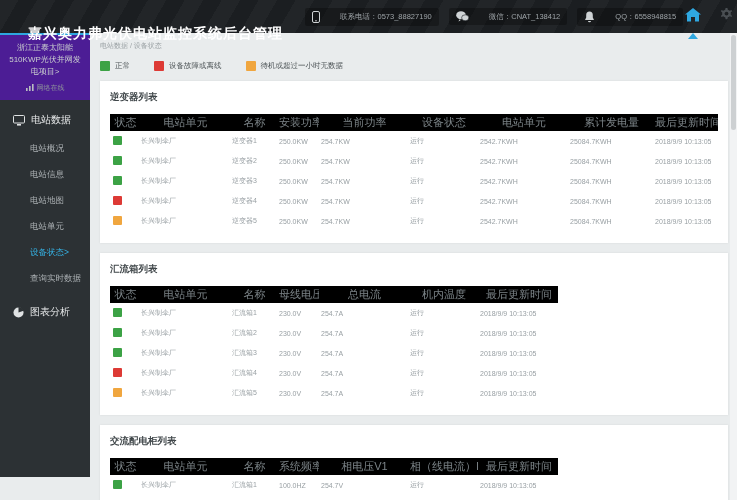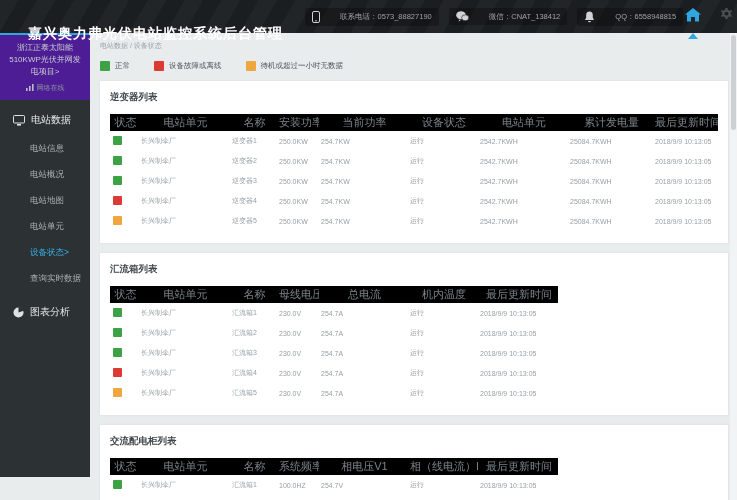--- a/index.html
+++ b/index.html
@@ -141,22 +141,22 @@
       <div class="menu-section">
         <span class="menu-icon">
           <svg width="12" height="11" viewBox="0 0 12 11">
             <rect x="0.5" y="0.5" width="11" height="7.5" rx="1" fill="none" stroke="#dfe2e3"></rect>
             <rect x="4" y="9" width="4" height="1.6" fill="#dfe2e3"></rect>
           </svg>
         </span>
         <span>电站数据</span>
       </div>
       <ul class="menu-items">
+        <li>电站概况</li>
         <li>电站信息</li>
-        <li>电站概况</li>
         <li>电站地图</li>
         <li>电站单元</li>
         <li class="active">设备状态&gt;</li>
         <li>查询实时数据</li>
       </ul>
       <div class="menu-section">
         <span class="menu-icon">
           <svg width="11" height="11" viewBox="0 0 12 12">
             <circle cx="6" cy="6" r="5.5" fill="#dfe2e3"></circle>
             <path d="M6 6 L6 0 A6 6 0 0 1 11.6 4 Z" fill="#2c3134"></path>

